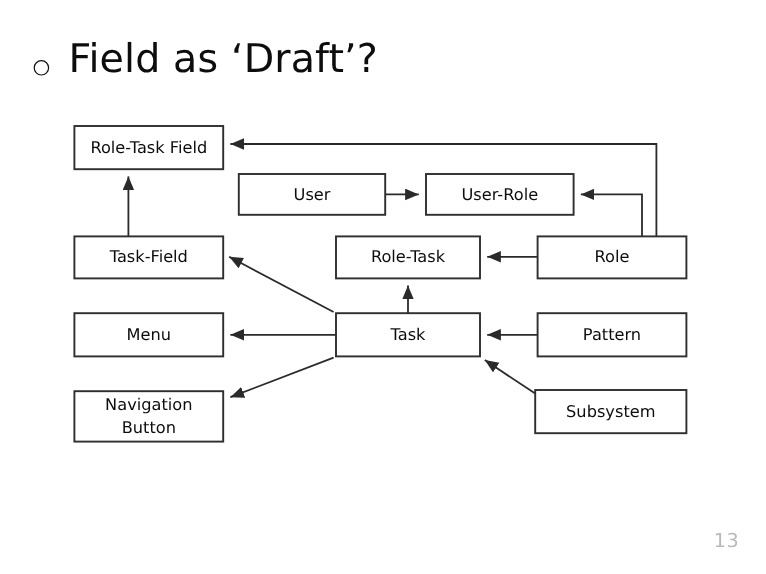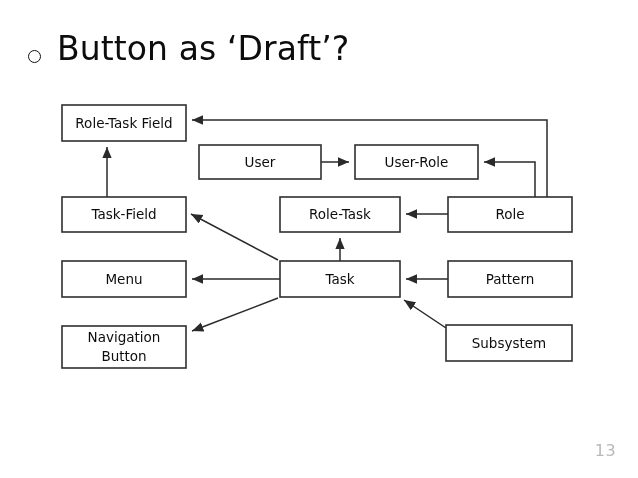--- a/index.html
+++ b/index.html
@@ -84,21 +84,21 @@
     letter-spacing: 0.4px;
   }
 </style>
 </head>
 <body>
 
 <div class="slide">
 
   <div class="title-row">
     <span class="bullet-ring"></span>
-    <span class="title-text">Button as ‘Draft’?</span>
+    <span class="title-text">Field as ‘Draft’?</span>
   </div>
 
   <div class="diagram">
     <svg width="638" height="478" viewBox="0 0 638 478" xmlns="http://www.w3.org/2000/svg">
       <defs>
         <marker id="arrowhead" markerWidth="9" markerHeight="9" refX="7.6" refY="3.2" orient="auto" markerUnits="strokeWidth">
           <path d="M0,0 L7.6,3.2 L0,6.4 z" fill="#2a2a2a"></path>
         </marker>
       </defs>
 

